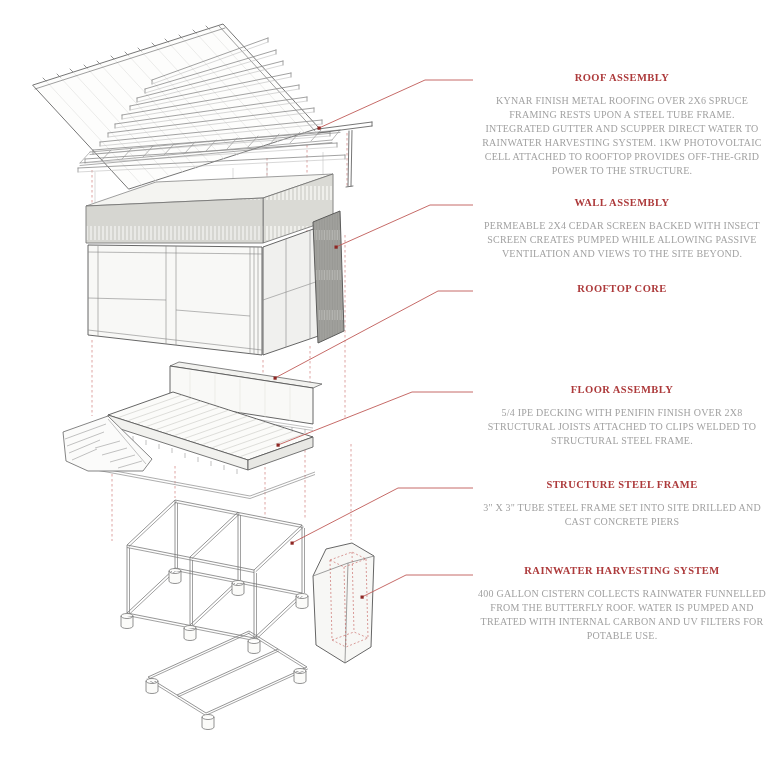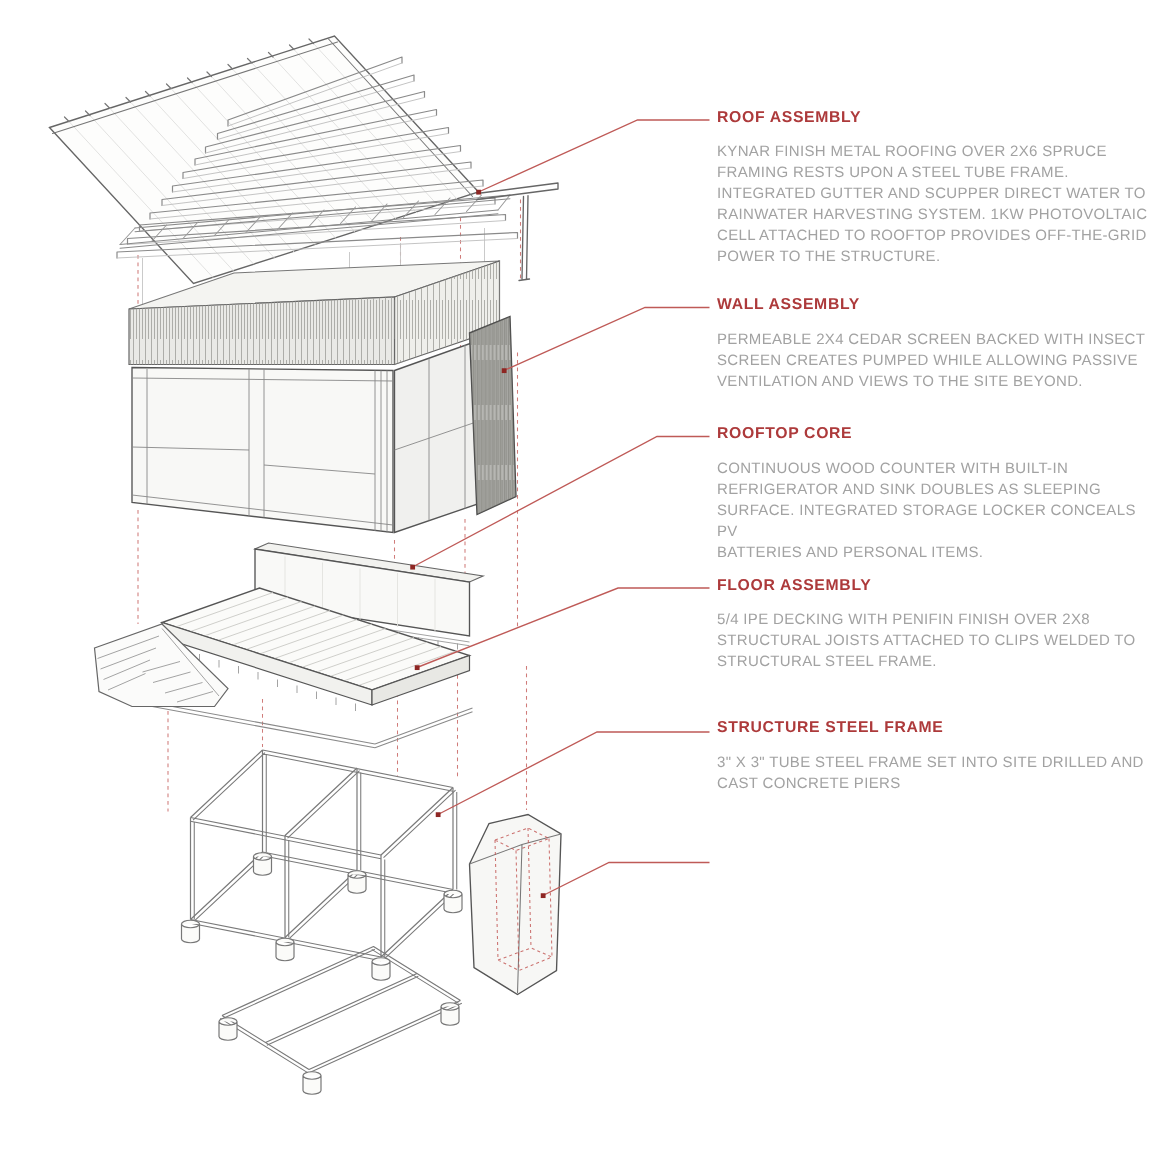--- a/index.html
+++ b/index.html
@@ -1,17 +1,17 @@
 <!DOCTYPE html>
 <html><head>
 <meta charset="utf-8">
 <style>
   html,body{margin:0;padding:0;background:#ffffff;}
   #stage{position:relative;width:768px;height:768px;background:#ffffff;overflow:hidden;
-         font-family:Liberation Sans, sans-serif;}
+         font-family:Liberation Serif, serif;text-align:center;}
   #drawing{position:absolute;left:0;top:0;}
   .anno{position:absolute;left:478px;width:288px;}
   .anno h3{margin:0;font-size:10.5px;font-weight:bold;letter-spacing:0.45px;color:#ad3a3b;}
   .anno p{margin:11px 0 0 0;font-size:10px;line-height:13.9px;letter-spacing:0.22px;
           color:#a2a2a2;white-space:pre-line;}
 </style>
 </head>
 <body>
 
 <div id="stage">
@@ -197,30 +197,33 @@
 POWER TO THE STRUCTURE.</p>
   </div>
   <div class="anno" style="top:197px">
     <h3>WALL ASSEMBLY</h3>
     <p>PERMEABLE 2X4 CEDAR SCREEN BACKED WITH INSECT
 SCREEN CREATES PUMPED WHILE ALLOWING PASSIVE
 VENTILATION AND VIEWS TO THE SITE BEYOND.</p>
   </div>
   <div class="anno" style="top:283px">
     <h3>ROOFTOP CORE</h3>
-    <p>CONTINUOUS WOOD COUNTER WITH BUILT-IN
-REFRIGERATOR AND SINK DOUBLES AS SLEEPING
-SURFACE.  INTEGRATED STORAGE LOCKER CONCEALS PV
-BATTERIES AND PERSONAL ITEMS.</p>
   </div>
   <div class="anno" style="top:384px">
     <h3>FLOOR ASSEMBLY</h3>
     <p>5/4 IPE DECKING WITH PENIFIN FINISH OVER 2X8
 STRUCTURAL JOISTS ATTACHED TO CLIPS WELDED TO
 STRUCTURAL STEEL FRAME.</p>
   </div>
   <div class="anno" style="top:479px">
     <h3>STRUCTURE STEEL FRAME</h3>
     <p>3" X 3" TUBE STEEL FRAME SET INTO SITE DRILLED AND
 CAST CONCRETE PIERS</p>
   </div>
+  <div class="anno" style="top:565px">
+    <h3>RAINWATER HARVESTING SYSTEM</h3>
+    <p>400 GALLON CISTERN COLLECTS RAINWATER FUNNELLED
+FROM THE BUTTERFLY ROOF.  WATER IS PUMPED AND
+TREATED WITH INTERNAL CARBON AND UV FILTERS FOR
+POTABLE USE.</p>
+  </div>
 
 </div>
 
 </body></html>

